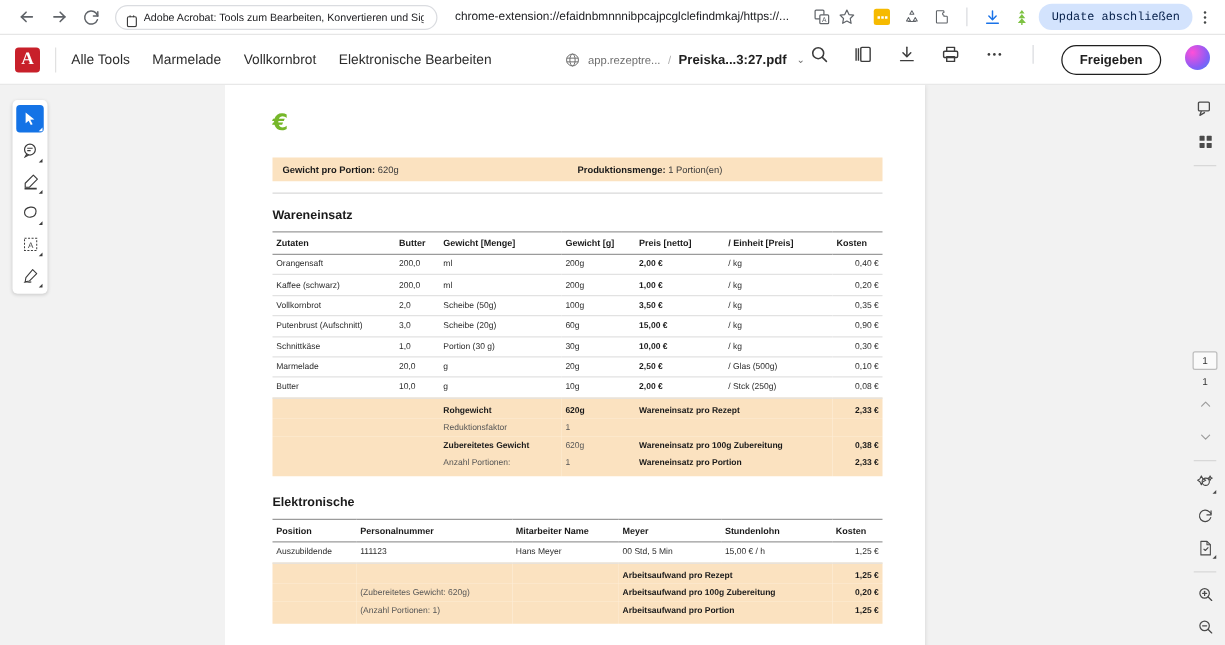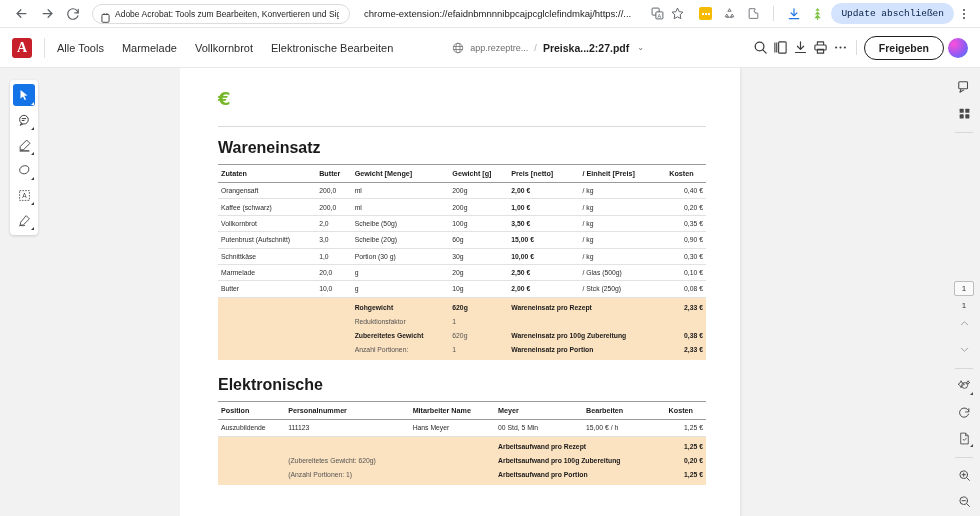--- a/index.html
+++ b/index.html
@@ -119,21 +119,21 @@
   .menu-items { display:flex; align-items:center; gap:18px;justify-content:flex-end; }
   .menu-item { font-size:11px; color:#2c2c2c; white-space:nowrap; }
 
   .breadcrumb { display:flex; align-items:center; gap:6px; margin-left:58px; }
   .globe { width:13px;height:13px;color:#6e6e6e;display:flex;align-items:center;justify-content:center;}
   .bc-site { font-size:9px; color:#6e6e6e;text-align:right; }
   .bc-slash { font-size:9px; color:#b0b0b0; }
   .bc-file { font-size:10.5px; color:#1f1f1f; font-weight:700; }
   .bc-caret { font-size:8px; color:#6e6e6e; margin-left:2px; }
 
-  .app-bar-right { margin-left:auto; display:flex; align-items:center; gap:4px; }
+  .app-bar-right { margin-left:auto; display:flex; gap:19px; }
   .tool-ic { width:16px; height:16px; color:#3c3c3c; display:flex; align-items:center; justify-content:center; }
   .share-btn {
     height:24px; border:1.3px solid #1f1f1f; border-radius:12px;
     display:flex; align-items:center; padding:0 14px;
     font-size:10.5px; color:#1f1f1f; font-weight:700;
   }
   .avatar {
     width:20px; height:20px; border-radius:50%;
     background: radial-gradient(circle at 30% 30%, #ff4fd8, #8b5cf6 60%, #3b82f6);
     display:flex; align-items:center; justify-content:center;
@@ -206,21 +206,21 @@
     padding:5px 8px;
     font-size:7.5px;
     color:#3a3a3a;
   }
   .info-band .cell { flex: 0 0 50%; }
   .info-band .cell b { font-weight:700; color:#1a1a1a; }
 
   .hr-light { height:1px; background:#d9d9d9; margin:9px 0 12px 0; }
 
   .section-h {
-    font-size:16px; font-weight:700; color:#1a1a1a;
+    font-size:10px; font-weight:700; color:#1a1a1a;
     margin: 0 0 7px 0;
   }
   .section-h.spaced { margin-top:16px; }
 
   table.doc-table {
     width:100%;
     border-collapse: collapse;
     font-size:6.8px;
     color:#2b2b2b;
   }
@@ -393,21 +393,21 @@
   <div class="breadcrumb">
     <span class="globe">
       <svg width="12" height="12" viewBox="0 0 24 24" fill="none" stroke="currentColor" stroke-width="1.6">
           <circle cx="12" cy="12" r="9.5"></circle>
           <ellipse cx="12" cy="12" rx="4.2" ry="9.5"></ellipse>
           <path d="M2.6 9 H21.4 M2.6 15 H21.4"></path>
         </svg>
     </span>
     <span class="bc-site">app.rezeptre...</span>
     <span class="bc-slash">/</span>
-    <span class="bc-file">Preiska...2:27.pdf</span>
+    <span class="bc-file">Preiska...3:27.pdf</span>
     <span class="bc-caret">⌄</span>
   </div>
 
   <div class="app-bar-right">
     <span class="tool-ic">
       <svg width="15" height="15" viewBox="0 0 24 24" fill="none" stroke="currentColor" stroke-width="2" stroke-linecap="round">
           <circle cx="10.5" cy="10.5" r="7"></circle>
           <line x1="15.8" y1="15.8" x2="21" y2="21"></line>
         </svg>
     </span>
@@ -493,20 +493,30 @@
     </div>
   </div>
 
   <div class="doc-scroll">
     <div class="page">
 
       <div class="doc-title-row">
         <span class="euro">€</span>
       </div>
 
+      <div class="info-band">
+        <div class="cell">
+          <b>Gewicht pro Portion:</b>
+          <span>620g</span>
+        </div>
+        <div class="cell">
+          <b>Produktionsmenge:</b>
+          <span>1 Portion(en)</span>
+        </div>
+      </div>
 
       <div class="hr-light"></div>
 
       <div class="section-h">Wareneinsatz</div>
 
       <table class="doc-table">
         <thead>
           <tr>
             <th>Zutaten</th>
             <th>Butter</th>
@@ -619,21 +629,21 @@
 
       <div class="section-h spaced">Elektronische</div>
 
       <table class="doc-table">
         <thead>
           <tr>
             <th>Position</th>
             <th>Personalnummer</th>
             <th>Mitarbeiter Name</th>
             <th>Meyer</th>
-            <th>Bearbeiten</th>
+            <th>Stundenlohn</th>
             <th class="num">Kosten</th>
           </tr>
         </thead>
         <tbody>
           <tr>
             <td>Auszubildende</td>
             <td>111123</td>
             <td>Hans Meyer</td>
             <td>00 Std, 5 Min</td>
             <td>15,00 € / h</td>

